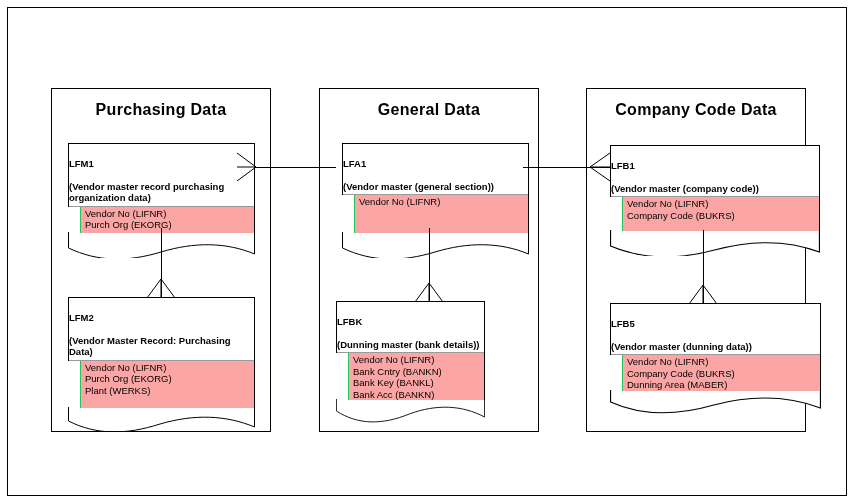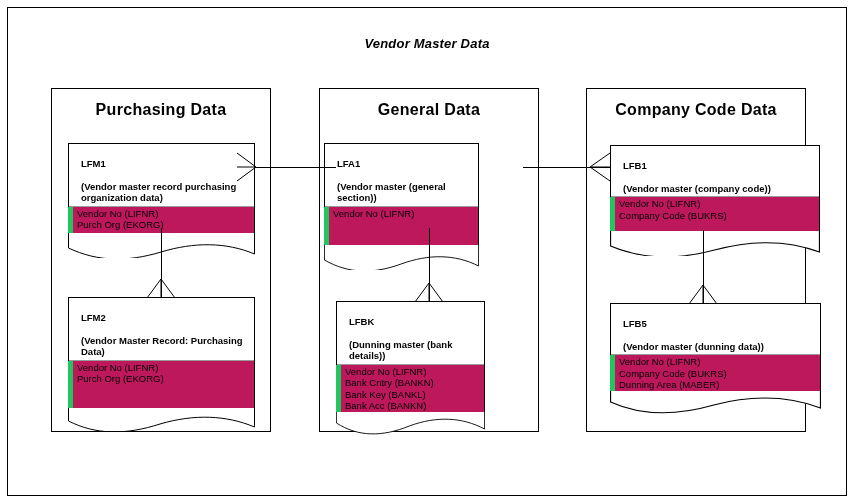--- a/index.html
+++ b/index.html
@@ -66,45 +66,46 @@
   }
   .entity-inner {
     position: relative;
     width: 100%;
   }
   .entity-head {
     position: relative;
     border: 1px solid #000000;
     border-bottom: none;
     background: #ffffff;
-    padding: 2px 3px 2px 12px;
+    padding: 2px 3px 2px 0;
     font-size: 9.5px;
     font-weight: bold;
     line-height: 11.5px;
     color: #000000;
     box-sizing: border-box;
     white-space: pre-line;
   }
   .entity-rule {
     height: 1px;
     background: #9a9a9a;
     border-left: 1px solid #000000;
     border-right: 1px solid #000000;
     box-sizing: border-box;
   }
   .entity-body {
     position: relative;
-    border-left: 5px solid #22c55e;
+    border-left: 1px solid #22c55e;
     border-right: 1px solid #000000;
-    background: #be185d;
+    background: #fca5a5;
     padding: 1px 3px 0 4px;
     font-size: 9.5px;
     line-height: 11.5px;
     color: #000000;
     box-sizing: border-box;
+    margin-left: 12px;
   }
   .entity-field { white-space: nowrap; }
   .entity-wave {
     display: block;
     width: 100%;
     margin-top: -1px;
   }
   
   .conn-line {
     position: absolute;
@@ -118,21 +119,20 @@
   }
   .crow line { stroke: #000000; stroke-width: 1; }
 </style>
 </head>
 <body>
 
 <div id="canvas">
 
   <div id="outer-frame"></div>
 
-  <div id="diagram-title">Vendor Master Data</div>
 
   <div class="column-box" style="left:51px; width:220px;">
     <div class="column-title">Purchasing Data</div>
   </div>
 
   <div class="entity" style="left:68px; top:143px; width:187px;">
     <div class="entity-inner">
       <div class="entity-head">
         <span>LFM1</span><br>
         <span>(Vendor master record purchasing organization data)</span>
@@ -151,32 +151,33 @@
   <div class="entity" style="left:68px; top:297px; width:187px;">
     <div class="entity-inner">
       <div class="entity-head">
         <span>LFM2</span><br>
         <span>(Vendor Master Record: Purchasing Data)</span>
       </div>
       <div class="entity-rule"></div>
       <div class="entity-body" style="height:47px;">
         <div class="entity-field">Vendor No (LIFNR)</div>
         <div class="entity-field">Purch Org (EKORG)</div>
+        <div class="entity-field">Plant (WERKS)</div>
       </div>
       <svg class="entity-wave" viewBox="0 0 187 24" width="187" height="24" preserveAspectRatio="none">
         <path d="M0.5,0 L0.5,14 C28,28 58,28 92,17 C126,7 158,8 186.5,20 L186.5,0" fill="#ffffff" stroke="#000000" stroke-width="1"></path>
       </svg>
     </div>
   </div>
 
   <div class="column-box" style="left:319px; width:220px;">
     <div class="column-title">General Data</div>
   </div>
 
-  <div class="entity" style="left:324px; top:143px; width:155px;">
+  <div class="entity" style="left:342px; top:143px; width:187px;">
     <div class="entity-inner">
       <div class="entity-head">
         <span>LFA1</span><br>
         <span>(Vendor master (general section))</span>
       </div>
       <div class="entity-rule"></div>
       <div class="entity-body" style="height:38px;">
         <div class="entity-field">Vendor No (LIFNR)</div>
       </div>
       <svg class="entity-wave" viewBox="0 0 187 26" width="187" height="26" preserveAspectRatio="none">

